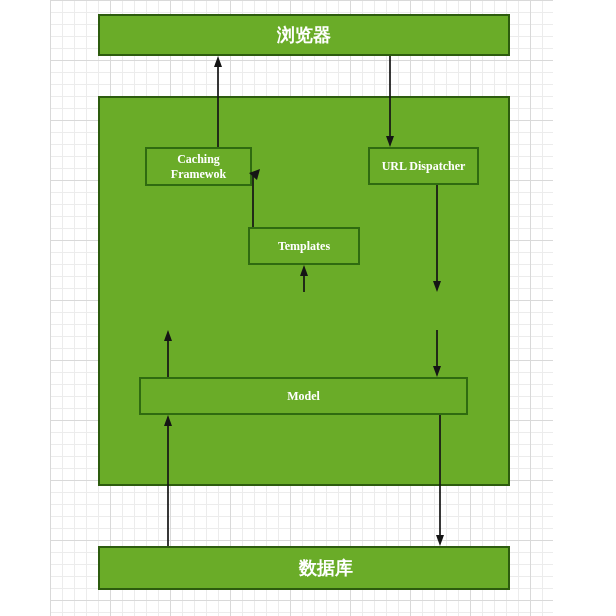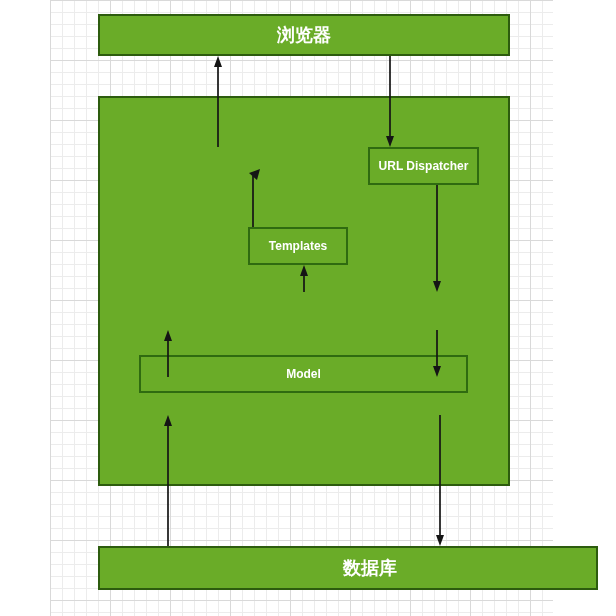--- a/index.html
+++ b/index.html
@@ -13,21 +13,21 @@
     --text:#ffffff;
   }
   html,body{margin:0;padding:0;}
   body{
     width:616px;height:616px;
     font-family:"Liberation Sans",sans-serif;
     background:var(--background,#fff);
   }
   .stage{
     position:relative;width:616px;height:616px;
-    background:var(--background,#fff);overflow:hidden;
+    background:var(--background,#fff);overflow:hidden;font-family:Liberation Serif, serif;
   }
   .grid{
     position:absolute;left:50px;top:0;width:503px;height:616px;
     background-image:
       repeating-linear-gradient(to right, var(--grid-major) 0 1px, transparent 1px 60px),
       repeating-linear-gradient(to bottom, var(--grid-major) 0 1px, transparent 1px 60px),
       repeating-linear-gradient(to right, var(--grid-minor) 0 1px, transparent 1px 12px),
       repeating-linear-gradient(to bottom, var(--grid-minor) 0 1px, transparent 1px 12px);
   }
   .node{
@@ -65,35 +65,41 @@
 <div class="stage">
 
   <div class="grid"></div>
 
   <div class="node outer" style="left:98px;top:14px;width:412px;height:42px;">
     <span>浏览器</span>
   </div>
 
   <div class="node container-box" style="left:98px;top:96px;width:412px;height:390px;"></div>
 
+  <div class="node inner two-line" style="left:145px;top:147px;width:107px;height:39px;">
+    <div>
+      <span>Caching</span>
+      <span>Framewok</span>
+    </div>
+  </div>
 
   <div class="node inner" style="left:368px;top:147px;width:111px;height:38px;">
     <span>URL Dispatcher</span>
   </div>
 
-  <div class="node inner" style="left:248px;top:227px;width:100px;height:38px;">
+  <div class="node inner" style="left:248px;top:227px;width:112px;height:38px;">
     <span>Templates</span>
   </div>
 
 
-  <div class="node inner" style="left:139px;top:355px;width:329px;height:38px;">
+  <div class="node inner" style="left:139px;top:377px;width:329px;height:38px;">
     <span>Model</span>
   </div>
 
-  <div class="node outer" style="left:98px;top:546px;width:500px;height:44px;padding-left:44px;">
+  <div class="node outer" style="left:98px;top:546px;width:412px;height:44px;padding-left:44px;">
     <span>数据库</span>
   </div>
 
   <svg class="arrows" viewBox="0 0 616 616">
 
     <g>
       <line x1="218" y1="147" x2="218" y2="64"></line>
       <polygon points="218,56 214,67 222,67"></polygon>
     </g>
 

